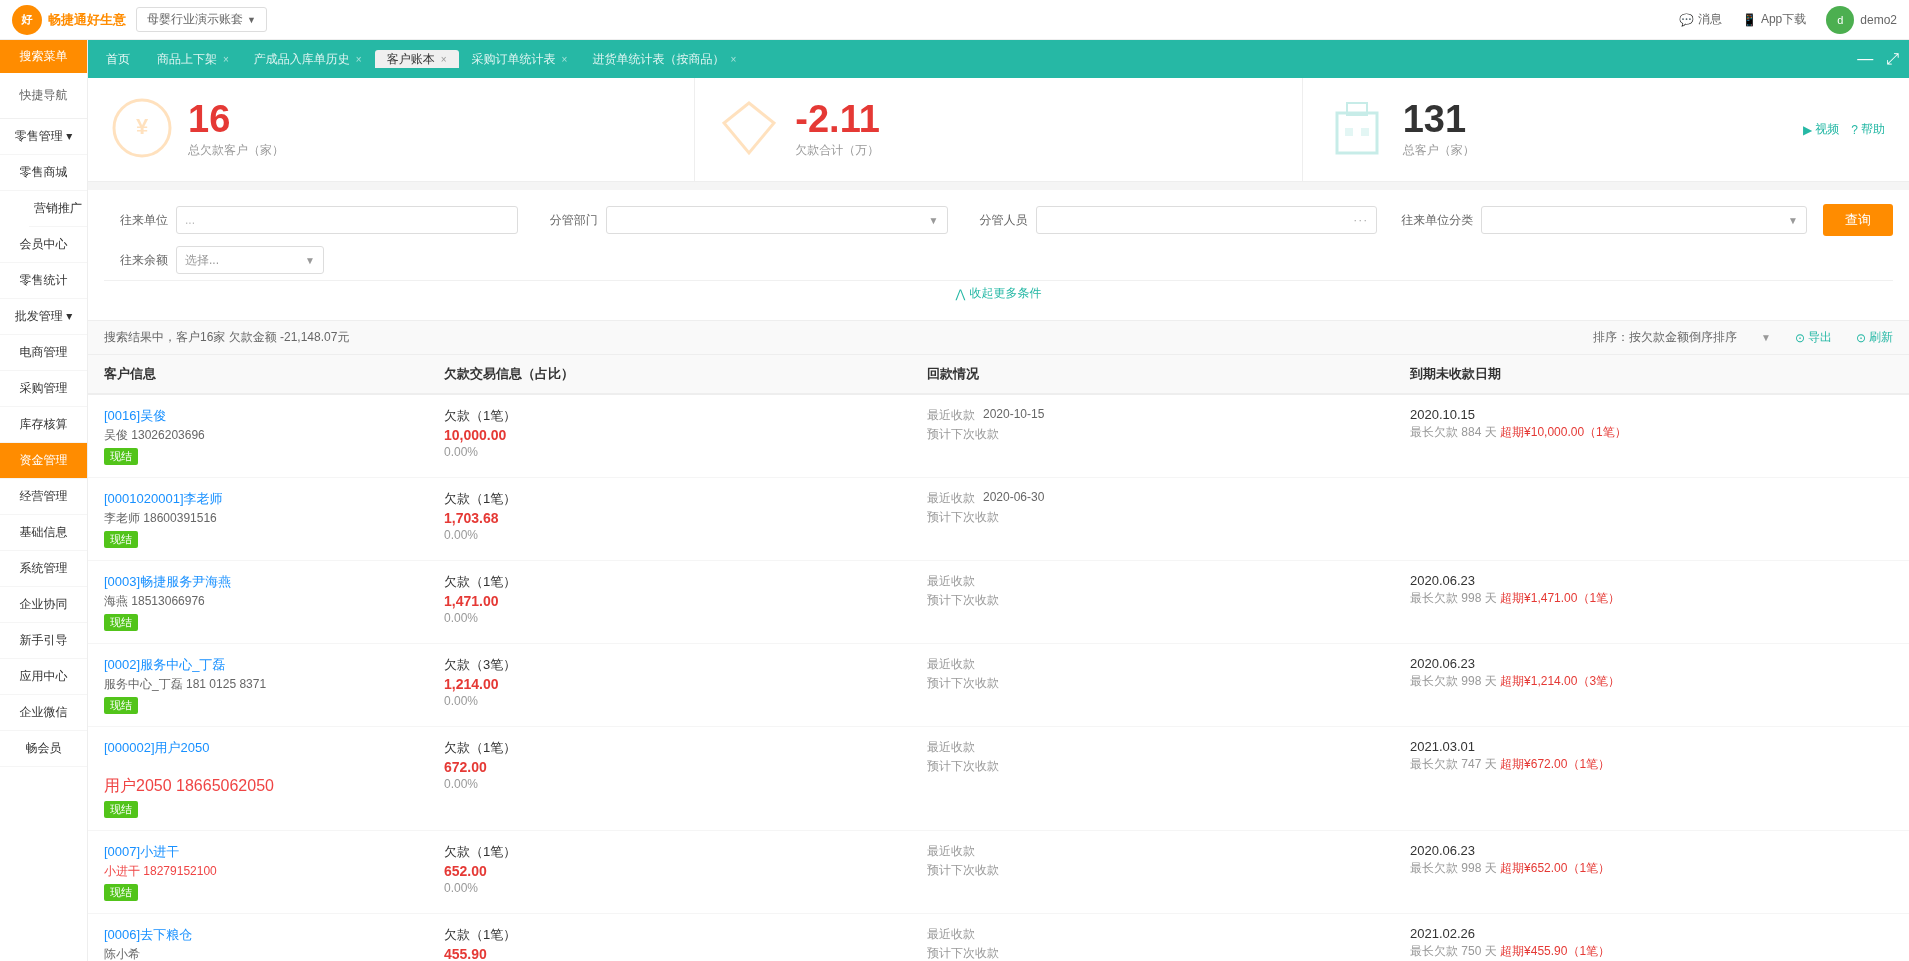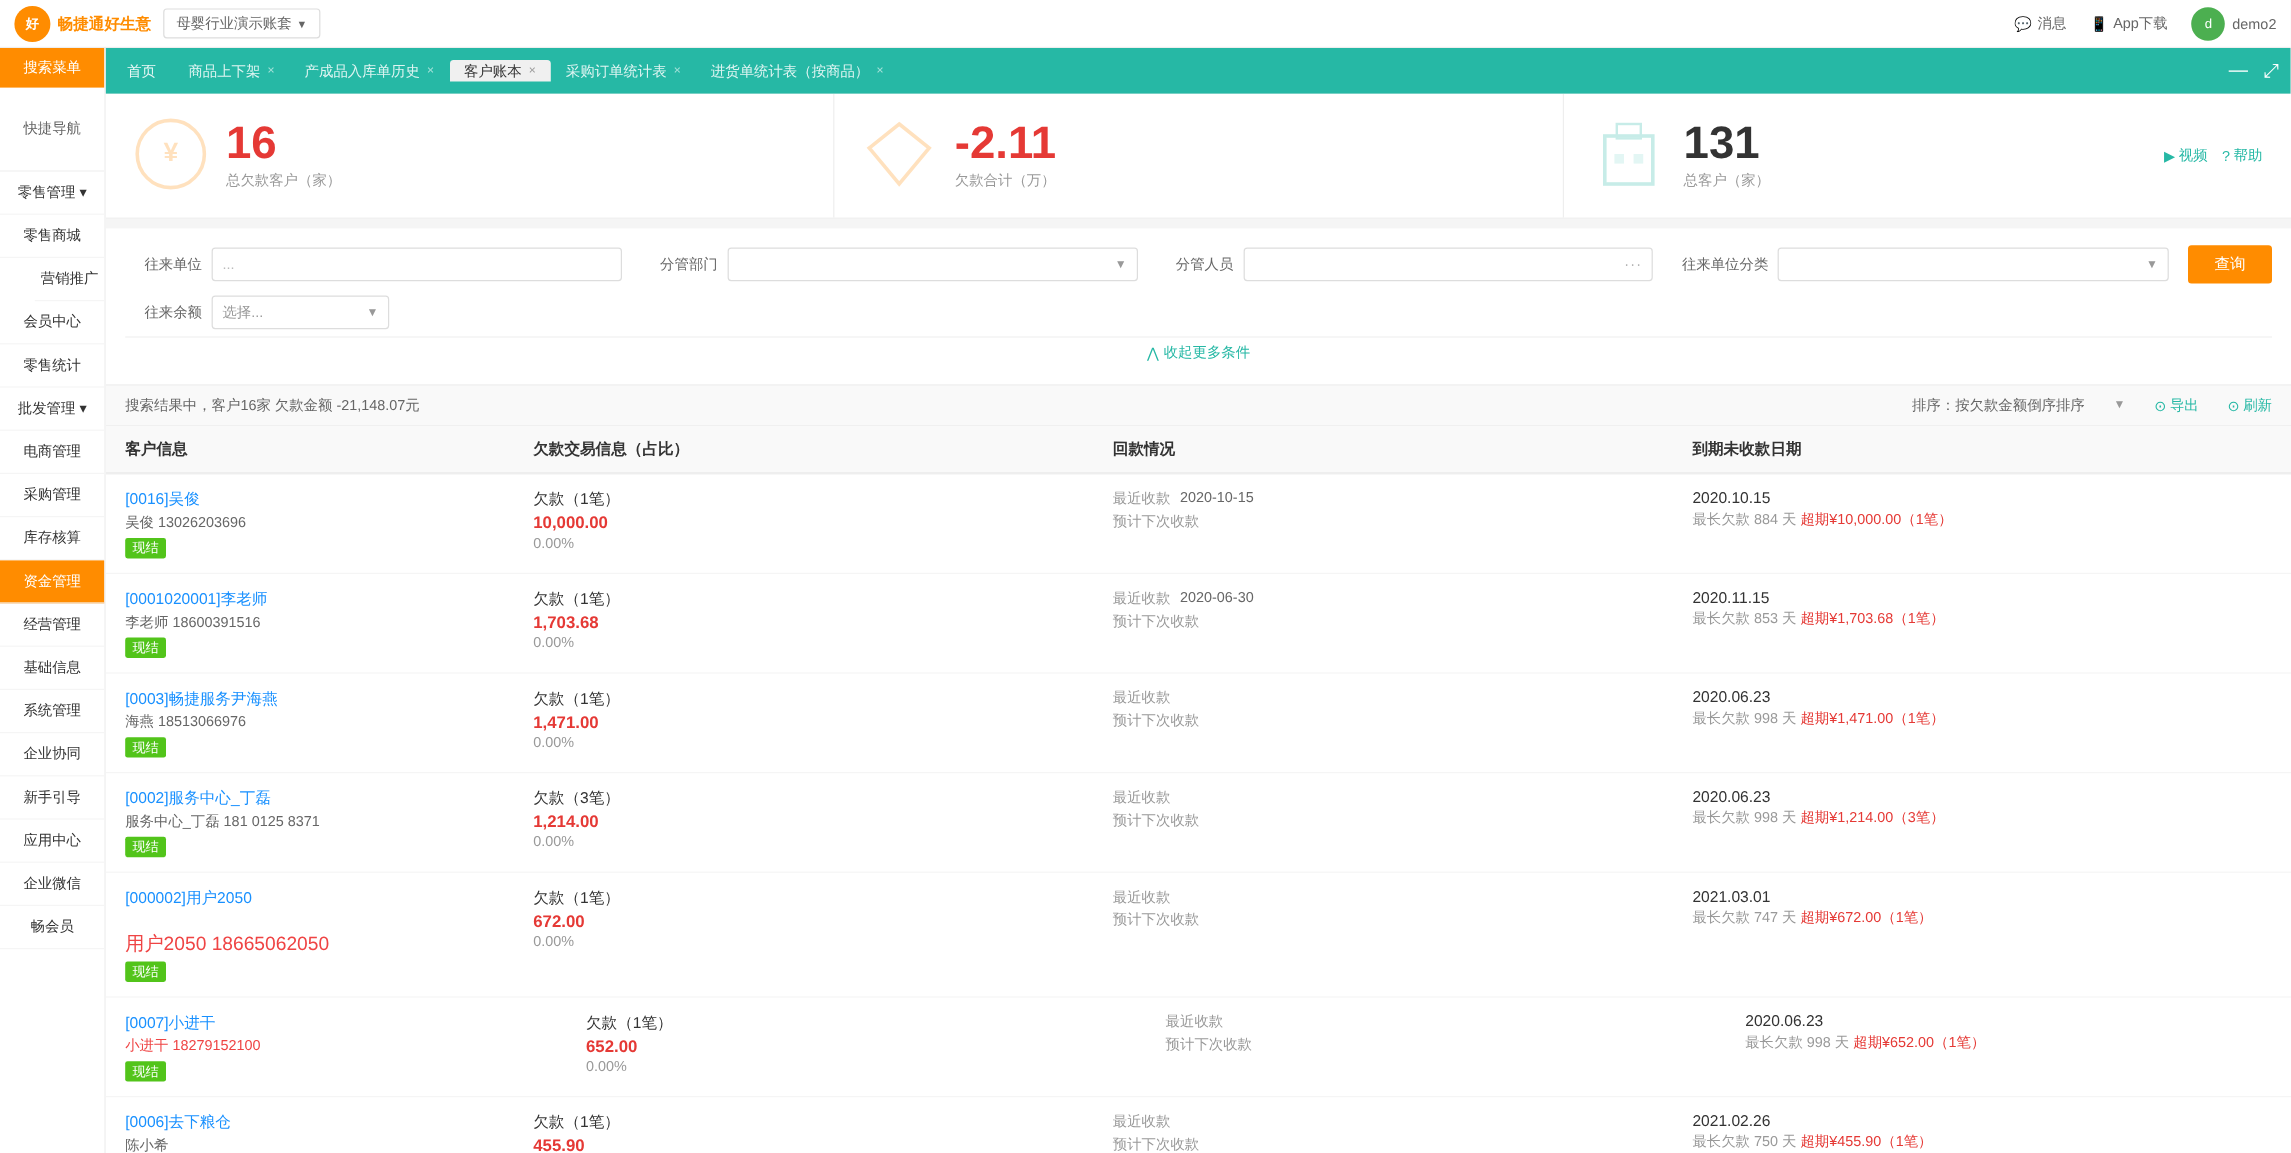--- a/index.html
+++ b/index.html
@@ -32,21 +32,21 @@
       <div style="width:28px;height:28px;background:#4CAF50;border-radius:50%;display:flex;align-items:center;justify-content:center;color:white;font-size:11px;">d</div>
       <span style="font-size:12px;color:#666;">demo2</span>
     </div>
   </div>
 </div>
 
 <div style="display:flex;height:921px;">
 
   <div style="width:88px;background:#fff;border-right:1px solid #eee;display:flex;flex-direction:column;overflow-y:auto;flex-shrink:0;">
     <div style="padding:8px 0;background:#ff8c00;color:white;text-align:center;font-size:12px;cursor:pointer;">搜索菜单</div>
-    <div style="padding:26px 0;text-align:center;font-size:12px;color:#666;border-bottom:1px solid #f0f0f0;cursor:pointer;">快捷导航</div>
+    <div style="padding:14px 0;text-align:center;font-size:12px;color:#666;border-bottom:1px solid #f0f0f0;cursor:pointer;">快捷导航</div>
     <div style="padding:9px 0;text-align:center;font-size:12px;color:#333;border-bottom:1px solid #f5f5f5;cursor:pointer;">零售管理 ▾</div>
     <div style="padding:9px 0;text-align:center;font-size:12px;color:#333;border-bottom:1px solid #f5f5f5;cursor:pointer;">零售商城</div>
     <div style="padding:9px 0;text-align:center;font-size:12px;color:#333;border-bottom:1px solid #f5f5f5;cursor:pointer;margin-left:29px;">营销推广</div>
     <div style="padding:9px 0;text-align:center;font-size:12px;color:#333;border-bottom:1px solid #f5f5f5;cursor:pointer;">会员中心</div>
     <div style="padding:9px 0;text-align:center;font-size:12px;color:#333;border-bottom:1px solid #f5f5f5;cursor:pointer;">零售统计</div>
     <div style="padding:9px 0;text-align:center;font-size:12px;color:#333;border-bottom:1px solid #f5f5f5;cursor:pointer;">批发管理 ▾</div>
     <div style="padding:9px 0;text-align:center;font-size:12px;color:#333;border-bottom:1px solid #f5f5f5;cursor:pointer;">电商管理</div>
     <div style="padding:9px 0;text-align:center;font-size:12px;color:#333;border-bottom:1px solid #f5f5f5;cursor:pointer;">采购管理</div>
     <div style="padding:9px 0;text-align:center;font-size:12px;color:#333;border-bottom:1px solid #f5f5f5;cursor:pointer;">库存核算</div>
     <div style="padding:9px 0;text-align:center;font-size:12px;color:#fff;background:#ff8c00;border-bottom:1px solid #f5f5f5;cursor:pointer;">资金管理</div>
@@ -252,24 +252,20 @@
             <div style="color:#e53935;font-size:14px;font-weight:bold;margin-top:2px;">1,703.68</div>
             <div style="color:#999;font-size:12px;margin-top:2px;">0.00%</div>
           </div>
           <div>
             <div style="display:flex;gap:8px;font-size:12px;">
                 <span style="color:#999;">最近收款</span>
                 <span style="color:#666;">2020-06-30</span>
               </div>
             <div style="color:#999;font-size:12px;margin-top:2px;">预计下次收款</div>
           </div>
-          <div>
-            <div style="color:#333;font-size:13px;">2020.11.15</div>
-            <div style="font-size:12px;margin-top:2px;color:#999;"><span>最长欠款 853 天</span> <a style="color:#e53935;cursor:pointer;text-decoration:none;font-size:12px;">超期¥1,703.68（1笔）</a></div>
-          </div>
         </div>
 
         <div style="display:grid;grid-template-columns:340px 1fr 1fr 1fr;padding:12px 16px;border-bottom:1px solid #f5f5f5;align-items:start;">
           <div>
             <a style="color:#1890ff;font-size:13px;cursor:pointer;text-decoration:none;">[0003]畅捷服务尹海燕</a>
             <div style="color:#666;font-size:12px;margin-top:2px;">海燕  18513066976</div>
             <span style="display:inline-block;background:#52c41a;color:white;font-size:11px;padding:1px 6px;border-radius:2px;margin-top:4px;">现结</span>
           </div>
           <div>
             <div style="color:#333;font-size:13px;">欠款（1笔）</div>
@@ -321,21 +317,21 @@
           <div>
             <div style="font-size:12px;color:#999;"><span>最近收款</span></div>
             <div style="color:#999;font-size:12px;margin-top:2px;">预计下次收款</div>
           </div>
           <div>
             <div style="color:#333;font-size:13px;">2021.03.01</div>
             <div style="font-size:12px;margin-top:2px;color:#999;"><span>最长欠款 747 天</span> <a style="color:#e53935;cursor:pointer;text-decoration:none;font-size:12px;">超期¥672.00（1笔）</a></div>
           </div>
         </div>
 
-        <div style="display:grid;grid-template-columns:340px 1fr 1fr 1fr;padding:12px 16px;border-bottom:1px solid #f5f5f5;align-items:start;gap:44px;">
+        <div style="display:grid;grid-template-columns:340px 1fr 1fr 1fr;padding:12px 16px;border-bottom:1px solid #f5f5f5;align-items:start;">
           <div>
             <a style="color:#1890ff;font-size:13px;cursor:pointer;text-decoration:none;">[0007]小进干</a>
             <div style="color:#ef4444;font-size:12px;margin-top:2px;">小进干  18279152100</div>
             <span style="display:inline-block;background:#52c41a;color:white;font-size:11px;padding:1px 6px;border-radius:2px;margin-top:4px;">现结</span>
           </div>
           <div>
             <div style="color:#333;font-size:13px;">欠款（1笔）</div>
             <div style="color:#e53935;font-size:14px;font-weight:bold;margin-top:2px;">652.00</div>
             <div style="color:#999;font-size:12px;margin-top:2px;">0.00%</div>
           </div>

